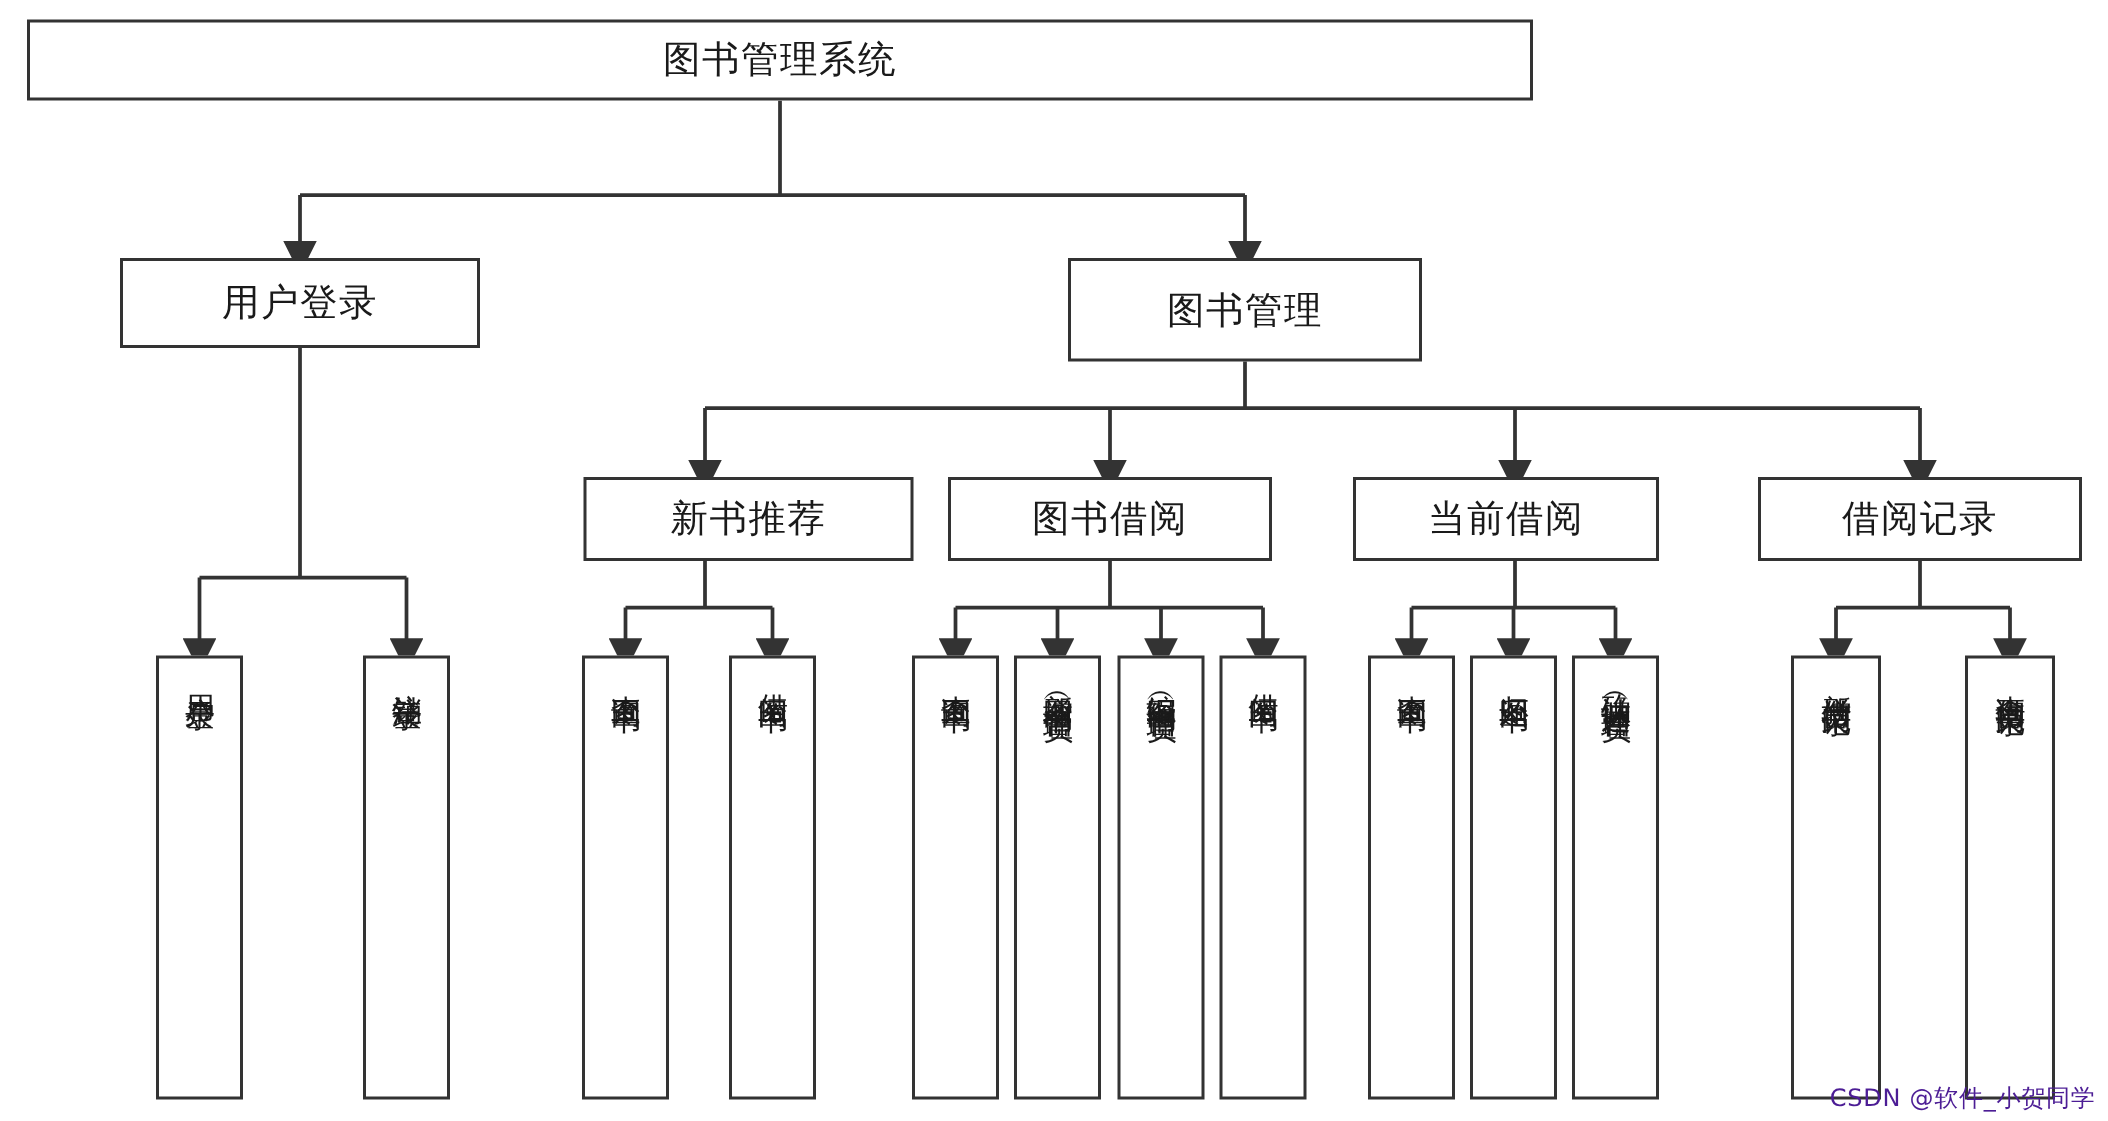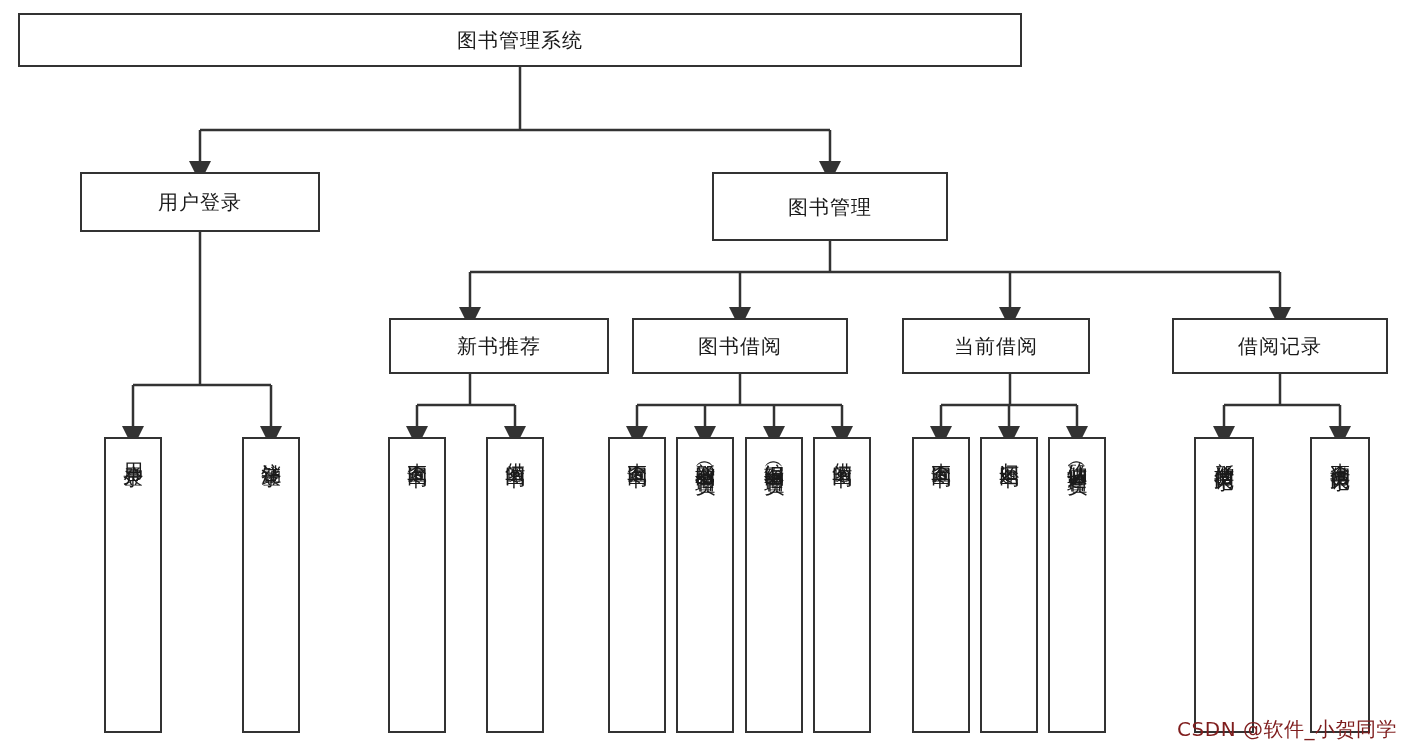--- a/index.html
+++ b/index.html
@@ -29,21 +29,21 @@
     position: absolute;
     box-sizing: border-box;
     border: 2px solid #333333;
     background: #ffffff;
     display: flex;
     align-items: center;
     justify-content: center;
     color: #1a1a1a;
   }
   .node.horiz {
-    font-size: 20px;
+    font-size: 25px;
     letter-spacing: 1px;
   }
   .node.vert {
     align-items: flex-start;
     justify-content: center;
     padding-top: 8px;
   }
   .node .label-h {
     display: block;
     line-height: 1.2;
@@ -55,22 +55,22 @@
     text-orientation: upright;
     font-size: 20px;
     line-height: 1.18;
     letter-spacing: 2px;
     white-space: nowrap;
   }
   #watermark {
     position: absolute;
     right: 8px;
     bottom: 4px;
-    font-size: 20px;
-    color: #7f1d1d;
+    font-size: 16px;
+    color: #4c1d95;
     white-space: nowrap;
     letter-spacing: 0.5px;
     text-align: right;
   }
 </style>
 </head>
 <body>
 
 <div id="canvas">
   <svg id="edges" viewBox="0 0 1405 747" xmlns="http://www.w3.org/2000/svg">
@@ -125,21 +125,21 @@
       </div>
       <div class="node horiz" style="left: 712px; top: 172px; width: 236px; height: 69px;">
         <span class="label-h">图书管理</span>
       </div>
       <div class="node horiz" style="left: 360px; top: 318px; width: 220px; height: 56px; margin-left: 29px;">
         <span class="label-h">新书推荐</span>
       </div>
       <div class="node horiz" style="left: 632px; top: 318px; width: 216px; height: 56px;">
         <span class="label-h">图书借阅</span>
       </div>
-      <div class="node horiz" style="left: 902px; top: 318px; width: 188px; height: 56px;">
+      <div class="node horiz" style="left: 902px; top: 318px; width: 204px; height: 56px;">
         <span class="label-h">当前借阅</span>
       </div>
       <div class="node horiz" style="left: 1172px; top: 318px; width: 216px; height: 56px;">
         <span class="label-h">借阅记录</span>
       </div>
       <div class="node vert" style="left: 104px; top: 437px; width: 58px; height: 296px;">
         <span class="label-v">用户登录</span>
       </div>
       <div class="node vert" style="left: 242px; top: 437px; width: 58px; height: 296px;">
         <span class="label-v">注销登录</span>

